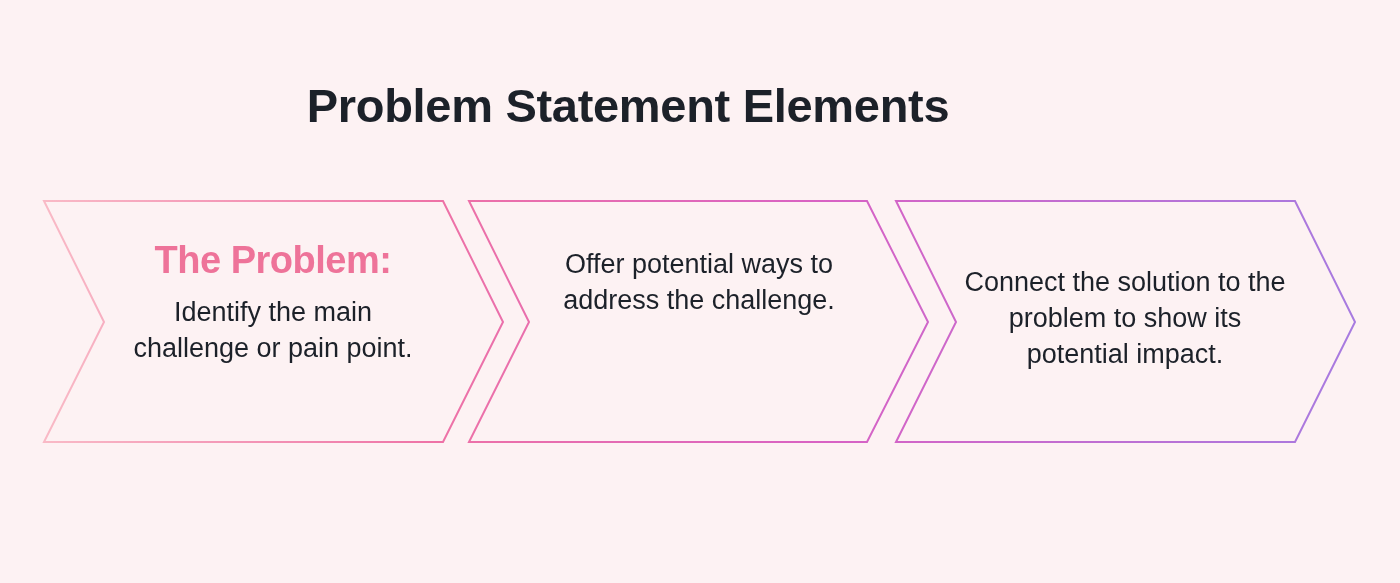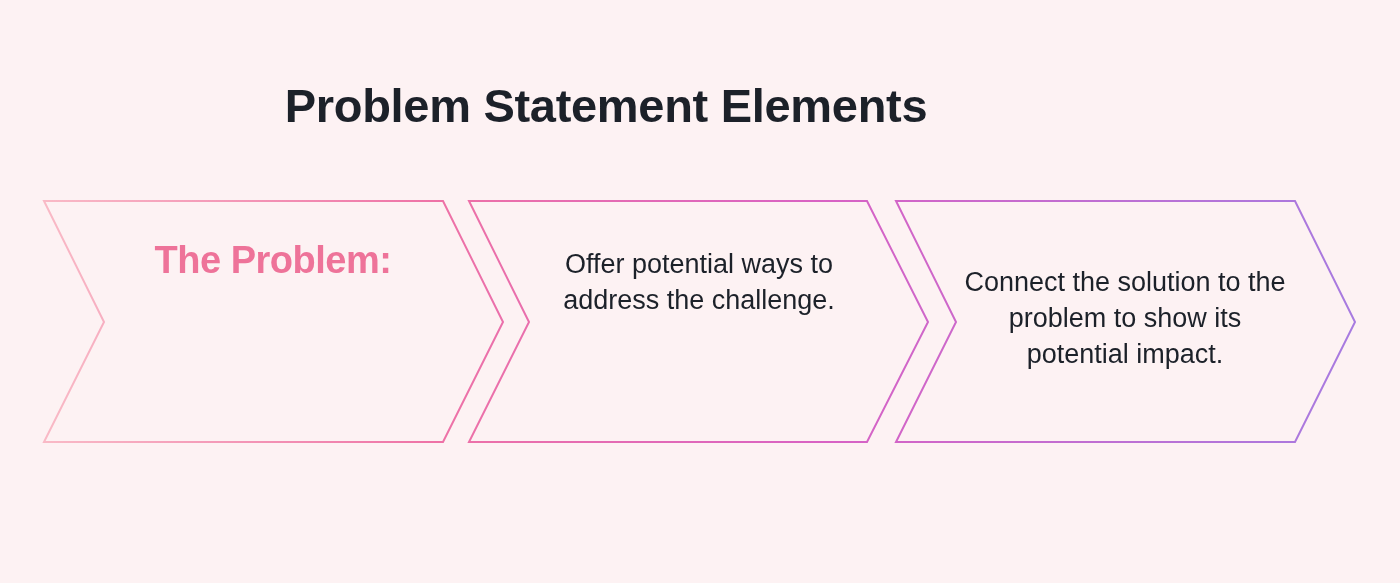--- a/index.html
+++ b/index.html
@@ -1,17 +1,17 @@
 <!DOCTYPE html>
 <html><head>
 <meta charset="utf-8">
 <style>
   html,body{margin:0;padding:0;}
   body{width:1400px;height:583px;background:#fdf2f3;position:relative;overflow:hidden;font-family:"Liberation Sans",sans-serif;}
-  .title{position:absolute;left:0;top:78px;width:1212px;text-align:center;font-size:47px;font-weight:bold;color:#1c2129;letter-spacing:-0.3px;}
+  .title{position:absolute;left:0;top:78px;width:1212px;text-align:center;font-size:47px;font-weight:bold;color:#1c2129;letter-spacing:-0.3px;padding-left:22px;}
   svg.shapes{position:absolute;left:0;top:0;}
   .step{position:absolute;top:236px;width:340px;text-align:center;}
   .step .head{font-size:38px;font-weight:bold;letter-spacing:-0.5px;line-height:48px;}
   .step .body{margin-top:10px;font-size:27px;line-height:36px;color:#1c2129;}
 </style>
 </head>
 <body>
 
 <div class="title">Problem Statement Elements</div>
 
@@ -24,19 +24,20 @@
       <stop offset="1" stop-color="#a77be0"></stop>
     </linearGradient>
   </defs>
   <polygon points="44,201 443,201 503,322 443,442 44,442 104,322" fill="#fdf2f3" stroke="url(#g)" stroke-width="2"></polygon>
   <polygon points="469,201 867,201 928,322 867,442 469,442 529,322" fill="#fdf2f3" stroke="url(#g)" stroke-width="2"></polygon>
   <polygon points="896,201 1295,201 1355,322 1295,442 896,442 956,322" fill="#fdf2f3" stroke="url(#g)" stroke-width="2"></polygon>
 </svg>
 
 <div class="step" style="left:103px;">
   <div class="head" style="color:#ee7399;">The Problem:</div>
+  <div class="body" style="padding:0 20px;">Identify the main challenge or pain point.</div>
 </div>
 <div class="step" style="left:529px;">
   <div class="body" style="padding:0 30px;">Offer potential ways to address the challenge.</div>
 </div>
 <div class="step" style="left:955px;">
   <div class="body" style="padding:0 8px;margin-top:28px;">Connect the solution to the problem to show its potential impact.</div>
 </div>
 
 </body></html>

